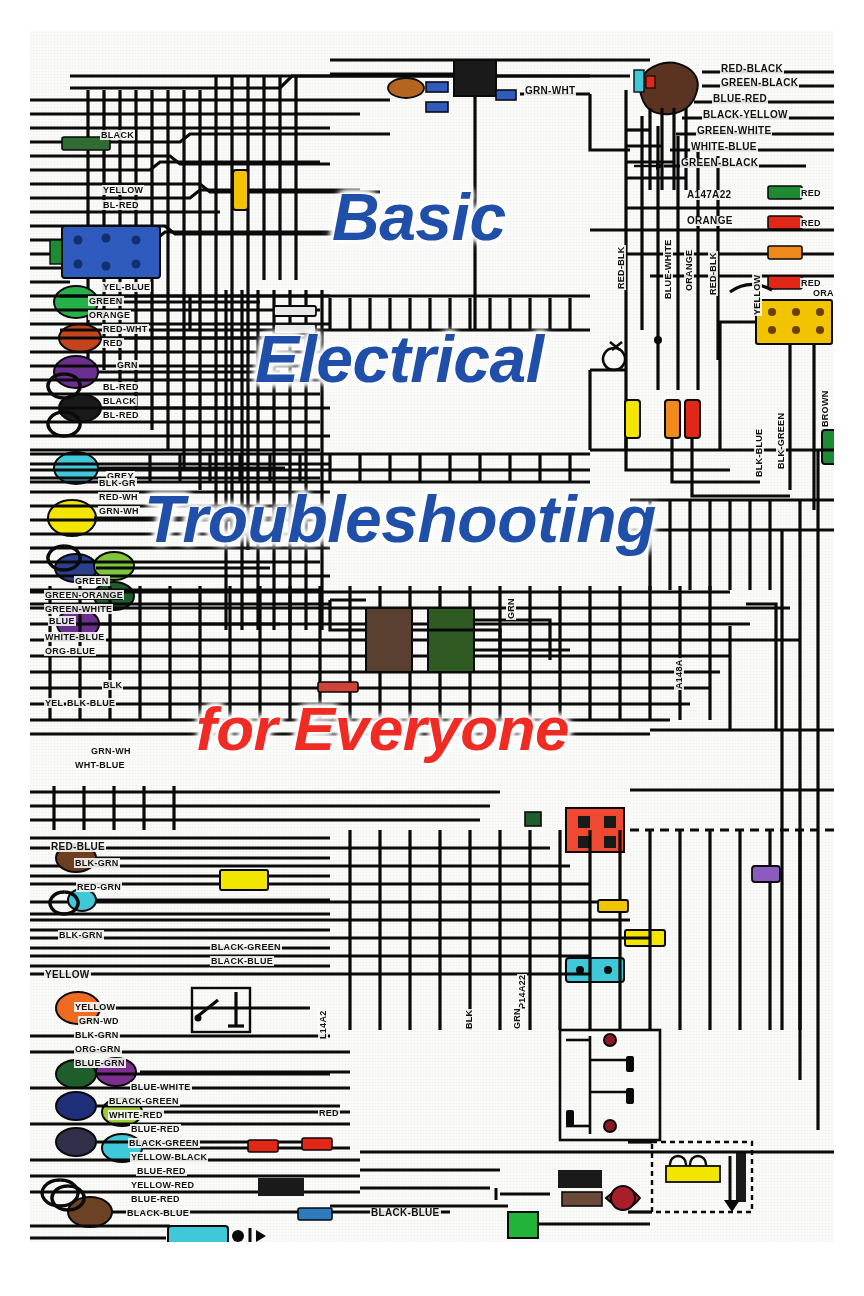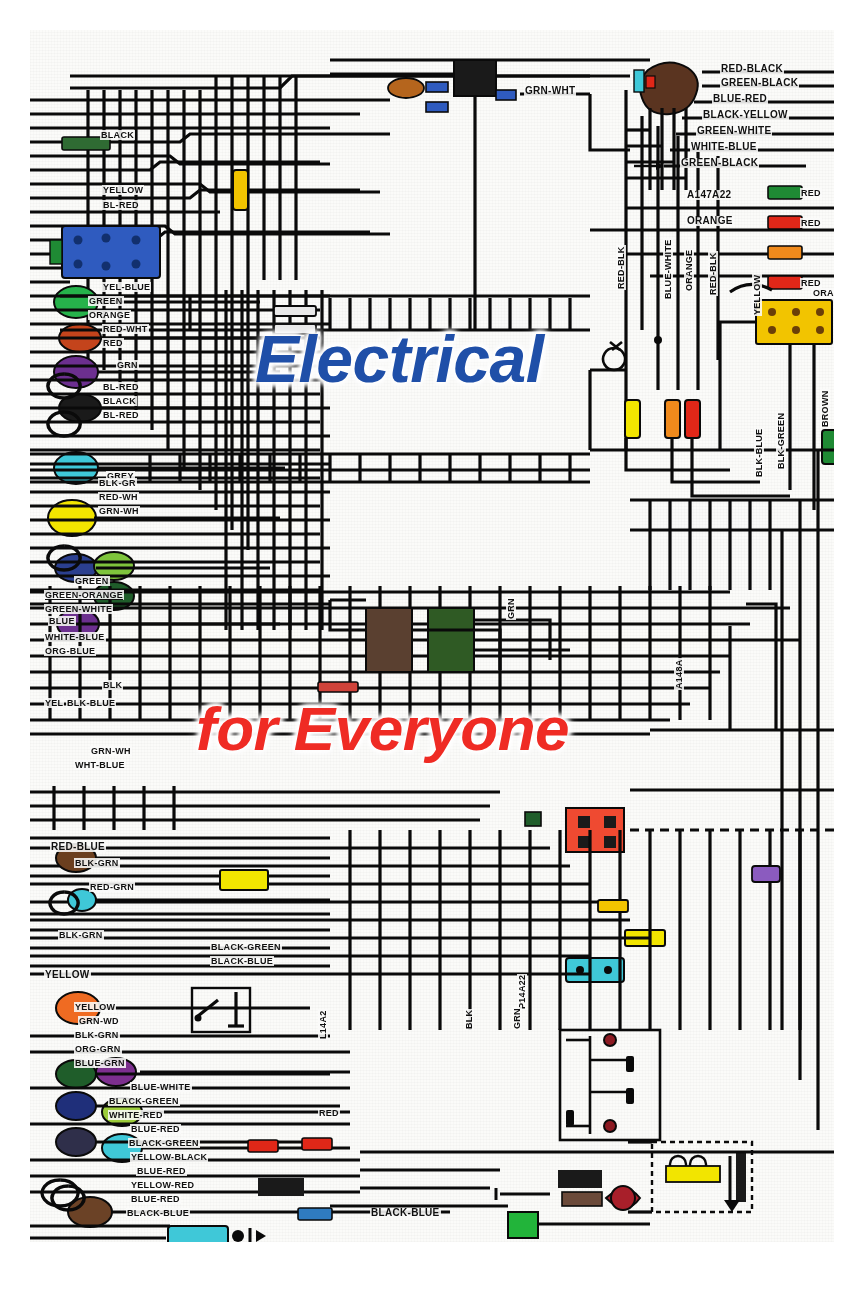--- a/index.html
+++ b/index.html
@@ -700,40 +700,42 @@
     <div class="wlabel" style="left:782px; top:258px;">ORA</div>
     <div class="wlabel rot90" style="left:746px; top:440px;">BLK-GREEN</div>
     <div class="wlabel rot90" style="left:724px; top:448px;">BLK-BLUE</div>
     <div class="wlabel rot90" style="left:790px; top:398px;">BROWN</div>
     <div class="wlabel" style="left:770px; top:158px;">RED</div>
     <div class="wlabel" style="left:770px; top:188px;">RED</div>
     <div class="wlabel" style="left:770px; top:248px;">RED</div>
 
     <div class="wlabel lg" style="left:20px;  top:812px;">RED-BLUE</div>
     <div class="wlabel" style="left:44px;  top:828px;">BLK-GRN</div>
-    <div class="wlabel" style="left:46px;  top:852px;margin-left:13px;">RED-GRN</div>
+    <div class="wlabel" style="left:46px;  top:852px;">RED-GRN</div>
     <div class="wlabel" style="left:28px;  top:900px;">BLK-GRN</div>
     <div class="wlabel lg" style="left:14px;  top:940px;">YELLOW</div>
     <div class="wlabel" style="left:44px;  top:972px;">YELLOW</div>
     <div class="wlabel" style="left:48px;  top:986px;">GRN-WD</div>
     <div class="wlabel" style="left:44px;  top:1000px;">BLK-GRN</div>
     <div class="wlabel" style="left:44px;  top:1014px;">ORG-GRN</div>
     <div class="wlabel" style="left:44px;  top:1028px;">BLUE-GRN</div>
     <div class="wlabel" style="left:100px; top:1052px;">BLUE-WHITE</div>
     <div class="wlabel" style="left:78px;  top:1066px;">BLACK-GREEN</div>
     <div class="wlabel" style="left:78px;  top:1080px;">WHITE-RED</div>
     <div class="wlabel" style="left:100px; top:1094px;">BLUE-RED</div>
     <div class="wlabel" style="left:98px;  top:1108px;">BLACK-GREEN</div>
     <div class="wlabel" style="left:100px; top:1122px;">YELLOW-BLACK</div>
     <div class="wlabel" style="left:106px; top:1136px;">BLUE-RED</div>
     <div class="wlabel" style="left:100px; top:1150px;">YELLOW-RED</div>
     <div class="wlabel" style="left:100px; top:1164px;">BLUE-RED</div>
     <div class="wlabel" style="left:96px;  top:1178px;">BLACK-BLUE</div>
   </div>
 
+  <div class="title-line" id="title-basic">Basic</div>
 
   <div class="title-line" id="title-electrical">Electrical</div>
 
+  <div class="title-line" id="title-troubleshooting">Troubleshooting</div>
 
   <div class="title-line" id="title-foreveryone">for Everyone</div>
 
 
 </div>
 
 </body></html>

